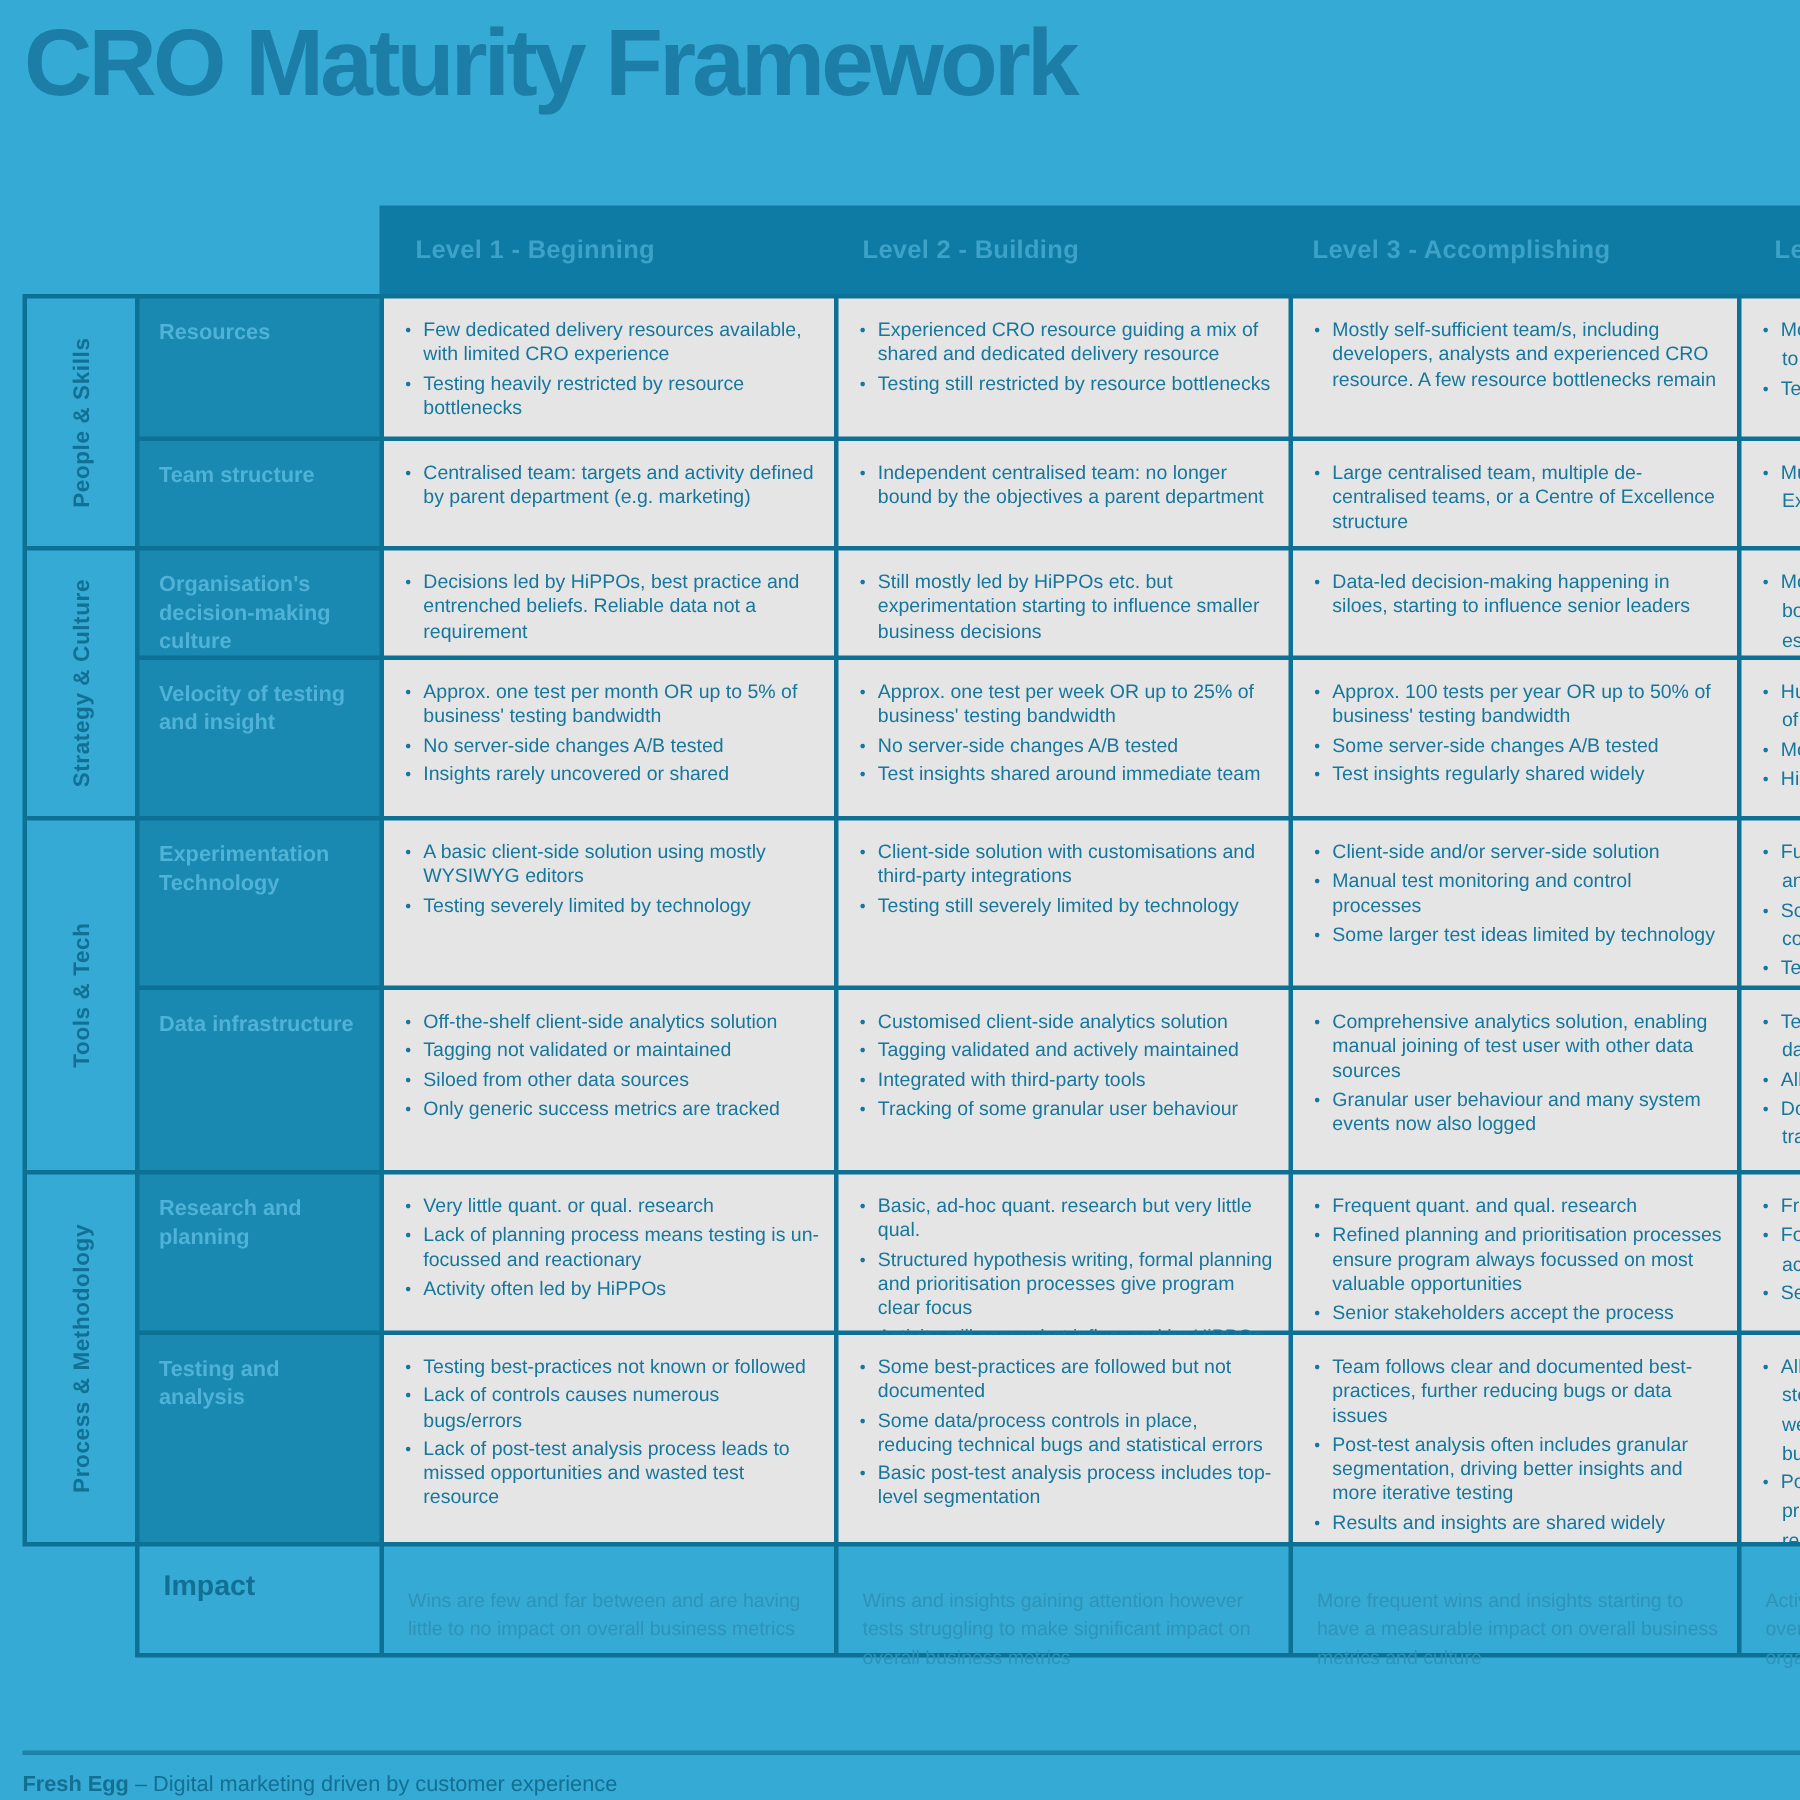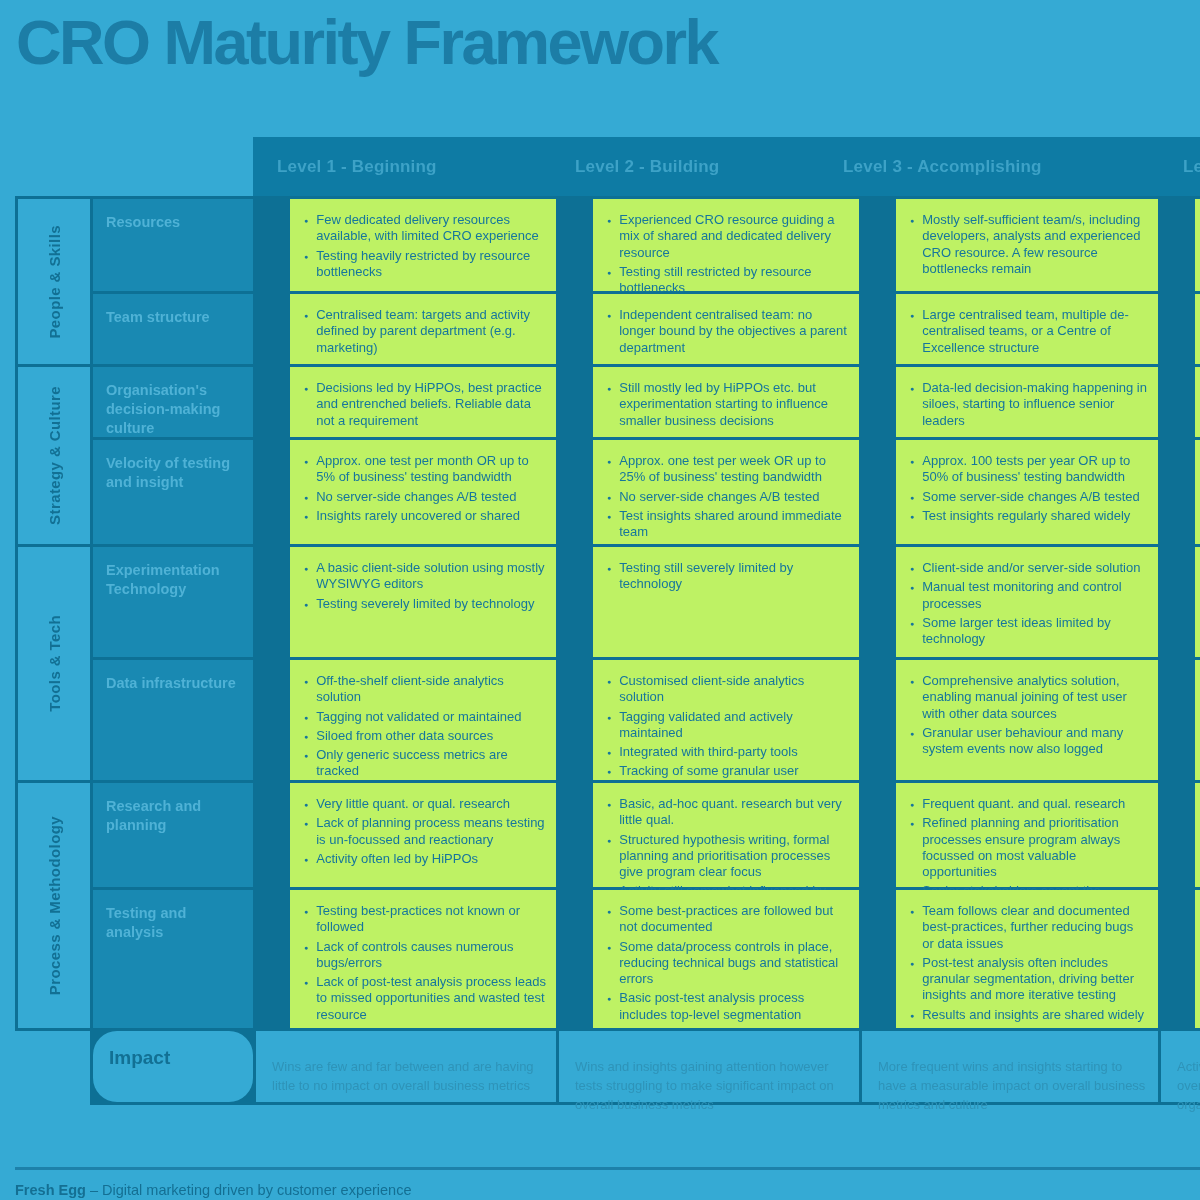--- a/index.html
+++ b/index.html
@@ -13,21 +13,21 @@
   }
   
   .levels{
     position:absolute;left:253px;top:137px;width:1000px;height:59px;
     background:#0e7ba4;
   }
   .levels .lv{
     position:absolute;top:50%;transform:translateY(-50%);
     font-size:17px;font-weight:700;color:#3da2c7;letter-spacing:.2px;white-space:nowrap;
   }
-  .lv1{left:24px}.lv2{left:322px}.lv3{left:590px}.lv4{left:930px}
+  .lv1{left:24px}.lv2{left:322px}.lv3{left:622px}.lv4{left:930px}
   
   .maintable{
     position:absolute;left:15px;top:196px;
     background:#0d7095;padding:3px;
     display:grid;gap:3px;
     grid-template-columns:72px 160px 300px 300px 296px 300px;
     grid-template-rows:92px 70px 70px 104px 110px 120px 104px 138px;
   }
   .strip{
     background:#35aad4;grid-row:span 2;
@@ -35,39 +35,38 @@
   }
   .strip span{
     writing-mode:vertical-rl;transform:rotate(180deg);
     font-weight:700;font-size:15px;color:#127094;letter-spacing:.4px;white-space:nowrap;
   }
   .lbl{
     background:#1989b2;color:#4fb2d6;
     font-weight:700;font-size:14.5px;line-height:1.32;
     padding:14px 10px 0 13px;
   }
-  .cell{background:#bef264;padding:13px 10px 0 14px;margin-left:34px;}
+  .cell{background:#e5e5e5;padding:13px 10px 0 14px;}
   .li{
     display:flex;gap:8px;color:#16769c;font-size:13px;line-height:1.25;
     margin:0 0 3px 0;
   }
   .li .dot{flex:0 0 auto;font-size:7px;line-height:1;margin-top:5px;color:#16769c;}
   .li.nb{padding-left:13px}
   
   .impacttable{
     position:absolute;left:90px;top:1028px;
     background:#0d7095;padding:3px;
     display:grid;gap:3px;
     grid-template-columns:160px 300px 300px 296px 300px;
     grid-template-rows:71px;
   }
   .impact-lbl{
     background:#35aad4;color:#127094;font-weight:800;font-size:19px;
     padding:16px 10px 0 16px;
-    border-radius:24px;
   }
   .impact-cell{background:#35aad4;padding:27px 12px 0 16px;}
   .impact-cell p{margin:0;font-size:13px;line-height:1.45;color:#2e93b8;}
   
   .footline{position:absolute;left:15px;top:1167px;width:1185px;height:3px;background:#1d81aa;}
   .foot{
     position:absolute;left:15px;top:1182px;font-size:14.5px;color:#146f93;text-align:right;
   }
   .foot b{font-weight:700;}
 </style>
@@ -261,20 +260,24 @@
           <span>A basic client-side solution using mostly WYSIWYG editors</span>
         </div>
         <div class="li">
           <span class="dot">●</span>
           <span>Testing severely limited by technology</span>
         </div>
       </div>
       <div class="cell">
         <div class="li">
           <span class="dot">●</span>
+          <span>Client-side solution with customisations and third-party integrations</span>
+        </div>
+        <div class="li">
+          <span class="dot">●</span>
           <span>Testing still severely limited by technology</span>
         </div>
       </div>
       <div class="cell">
         <div class="li">
           <span class="dot">●</span>
           <span>Client-side and/or server-side solution</span>
         </div>
         <div class="li">
           <span class="dot">●</span>

